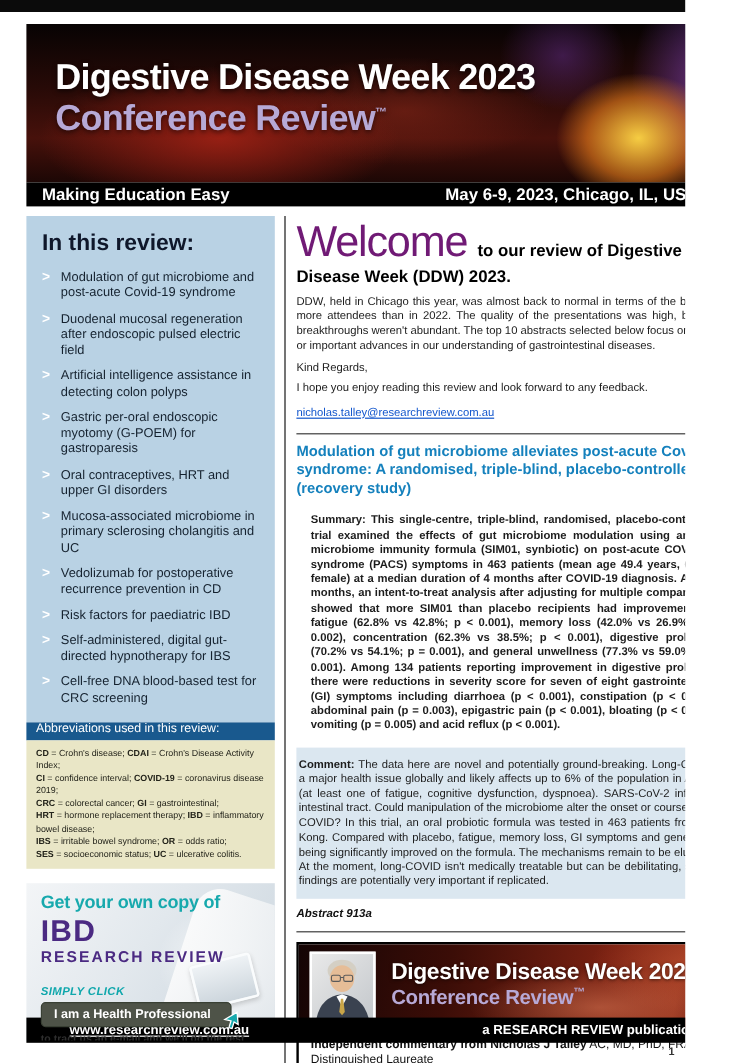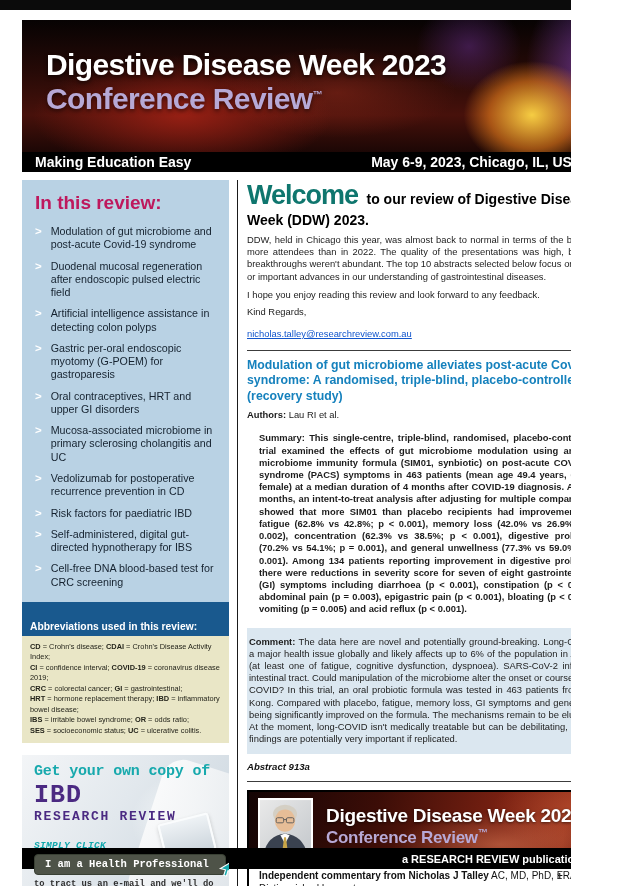--- a/index.html
+++ b/index.html
@@ -24,51 +24,51 @@
               text-shadow:0 2px 4px rgba(0,0,0,.55);}
   .tm{font-size:10px;vertical-align:super;letter-spacing:0;}
 
   .datebar{position:absolute;left:22px;top:152px;width:573px;height:20px;background:#000;color:#fff;
            display:flex;justify-content:space-between;align-items:center;padding:0 13px;
            box-sizing:border-box;font-size:14px;font-weight:bold;}
 
   
   .sidebar{position:absolute;left:22px;top:180px;width:207px;}
   .review-box{background:#b9d2e4;padding:12px 10px 5px 13px;}
-  .review-title{font-size:19px;font-weight:bold;color:#be185d;margin:0 0 11px;}
+  .review-title{font-size:19px;font-weight:bold;color:#0f172a;margin:0 0 11px;}
   .rev-item{display:flex;gap:9px;margin-bottom:8px;font-size:10.7px;line-height:1.24;color:#15222f;cursor:pointer;}
   .chev{color:#fff;font-weight:bold;font-size:11.5px;line-height:1.15;flex:0 0 auto;}
-  .abbrev-head{background:#19598e;color:#fff;font-weight:bold;font-size:10.3px;padding:19px 8px 4px;}
+  .abbrev-head{background:#19598e;color:#fff;font-weight:normal;font-size:10.3px;padding:0 8px 4px;}
   .abbrev-body{background:#e9e6c6;padding:6px 8px 7px;font-size:7.4px;line-height:1.42;color:#24241b;}
 
   .promo{margin-top:12px;position:relative;height:131px;overflow:hidden;box-sizing:border-box;
     padding:8px 1px 0 12px;
     background:
       radial-gradient(ellipse 90px 70px at 84% 50%, rgba(255,255,255,.95), transparent 72%),
-      linear-gradient(125deg,#f3f5f7 0%,#e2e8ed 45%,#c9d4dd 100%); font-family: Liberation Mono, monospace;}
+      linear-gradient(125deg,#f3f5f7 0%,#e2e8ed 45%,#c9d4dd 100%);}
   .promo::before{content:"";position:absolute;right:-34px;top:14px;width:120px;height:150px;
     background:linear-gradient(100deg,#fdfdfd,#dde3e8);transform:rotate(18deg);border-radius:22px;opacity:.9;}
   .promo::after{content:"";position:absolute;right:16px;bottom:30px;width:48px;height:34px;
     background:linear-gradient(180deg,#eef2f5,#ccd5dc);border:2px solid #fafcfd;border-radius:3px;
     transform:rotate(-14deg);box-shadow:0 2px 4px rgba(0,0,0,.18);}
   .promo-inner{position:relative;z-index:2;}
   .promo-line1{color:#17a9ad;font-size:15px;font-weight:bold;letter-spacing:-.2px;}
   .promo-line2{color:#4b2a82;font-size:25px;font-weight:bold;letter-spacing:1px;margin-top:1px;}
   .promo-line3{color:#4b2a82;font-size:13px;font-weight:bold;letter-spacing:1.7px;margin-top:-1px;}
   .simply{color:#0fa7ac;font-style:italic;font-weight:bold;font-size:9.5px;margin-top:16px;letter-spacing:.3px;}
   .hp-btn{position:relative;display:inline-block;margin-top:3px;background:#4e5348;color:#fff;
     font-weight:bold;font-size:10.5px;padding:3px 16px 4px 10px;border-radius:4px;border:1px solid #394034;cursor:pointer;}
   .cursor-ic{position:absolute;right:-9px;top:5px;}
   .promo-note{font-size:8.8px;font-weight:bold;color:#2e2e2e;margin-top:4px;}
 
   
   .main{position:absolute;left:237px;top:180px;width:372px;border-left:1px solid #1a1a1a;
         padding-left:9px;box-sizing:border-box;}
   .welcome-line{margin:0;}
-  .welcome-big{font-size:27px;font-weight:bold;color:#0f766e;letter-spacing:-1px;}
+  .welcome-big{font-size:36px;font-weight:normal;color:#701a75;letter-spacing:-1px;}
   .welcome-rest{font-size:14px;font-weight:bold;color:#000;margin-left:4px;}
   .para{font-size:9.4px;line-height:1.3;color:#1c1c1c;text-align:justify;margin:5px 0;}
   .line{font-size:9.4px;margin:6px 0;color:#1c1c1c;}
   .sig-name{font-size:9.8px;font-weight:bold;margin:7px 0 1px;color:#111;}
   .email{font-size:9.4px;color:#1155cc;text-decoration:underline;cursor:pointer;}
   .rule{border:none;border-top:1px solid #3c3c3c;margin:9px 0 7px;}
   .abs-title{color:#1581bd;font-size:12.3px;font-weight:bold;line-height:1.26;margin:2px 0 5px;}
   .authors{font-size:9.4px;margin:0 0 6px;color:#1c1c1c;}
   .summary{font-size:9.4px;line-height:1.3;text-align:justify;color:#1c1c1c;margin:12px;font-weight:bold;}
   .comment{background:#dbe7f0;margin:9px 0 6px;padding:8px 2px;font-size:9.4px;line-height:1.3;
@@ -189,30 +189,27 @@
       </div>
     </div>
   </div>
 
   <div class="main">
     <div class="welcome-line">
       <span class="welcome-big">Welcome</span>
       <span class="welcome-rest">to our review of Digestive Disease Week (DDW) 2023.</span>
     </div>
     <p class="para">DDW, held in Chicago this year, was almost back to normal in terms of the buzz, with more attendees than in 2022. The quality of the presentations was high, but major breakthroughs weren't abundant. The top 10 abstracts selected below focus on exciting or important advances in our understanding of gastrointestinal diseases.</p>
+    <div class="line">Kind Regards,</div>
     <div class="line">I hope you enjoy reading this review and look forward to any feedback.</div>
-    <div class="line">Kind Regards,</div>
     <a class="email">nicholas.talley@researchreview.com.au</a>
 
     <hr class="rule">
 
     <div class="abs-title">Modulation of gut microbiome alleviates post-acute Covid-19 syndrome: A randomised, triple-blind, placebo-controlled trial (recovery study)</div>
-    <div class="authors">
-      <b>Authors:</b> <span>Lau RI et al.</span>
-    </div>
     <p class="summary">
       <b>Summary:</b> <span>This single-centre, triple-blind, randomised, placebo-controlled trial examined the effects of gut microbiome modulation using an oral microbiome immunity formula (SIM01, synbiotic) on post-acute COVID-19 syndrome (PACS) symptoms in 463 patients (mean age 49.4 years, 65.4% female) at a median duration of 4 months after COVID-19 diagnosis. After 6 months, an intent-to-treat analysis after adjusting for multiple comparisons showed that more SIM01 than placebo recipients had improvements in fatigue (62.8% vs 42.8%; p &lt; 0.001), memory loss (42.0% vs 26.9%; p = 0.002), concentration (62.3% vs 38.5%; p &lt; 0.001), digestive problems (70.2% vs 54.1%; p = 0.001), and general unwellness (77.3% vs 59.0%; p = 0.001). Among 134 patients reporting improvement in digestive problems there were reductions in severity score for seven of eight gastrointestinal (GI) symptoms including diarrhoea (p &lt; 0.001), constipation (p &lt; 0.001), abdominal pain (p = 0.003), epigastric pain (p &lt; 0.001), bloating (p &lt; 0.001), vomiting (p = 0.005) and acid reflux (p &lt; 0.001).</span>
     </p>
 
     <div class="comment">
       <b>Comment:</b> <span>The data here are novel and potentially ground-breaking. Long-COVID is a major health issue globally and likely affects up to 6% of the population in Australia (at least one of fatigue, cognitive dysfunction, dyspnoea). SARS-CoV-2 infects the intestinal tract. Could manipulation of the microbiome alter the onset or course of long-COVID? In this trial, an oral probiotic formula was tested in 463 patients from Hong Kong. Compared with placebo, fatigue, memory loss, GI symptoms and general well-being significantly improved on the formula. The mechanisms remain to be elucidated. At the moment, long-COVID isn't medically treatable but can be debilitating, so these findings are potentially very important if replicated.</span>
     </div>
 
     <div class="abs-ref">Abstract 913a</div>
 

